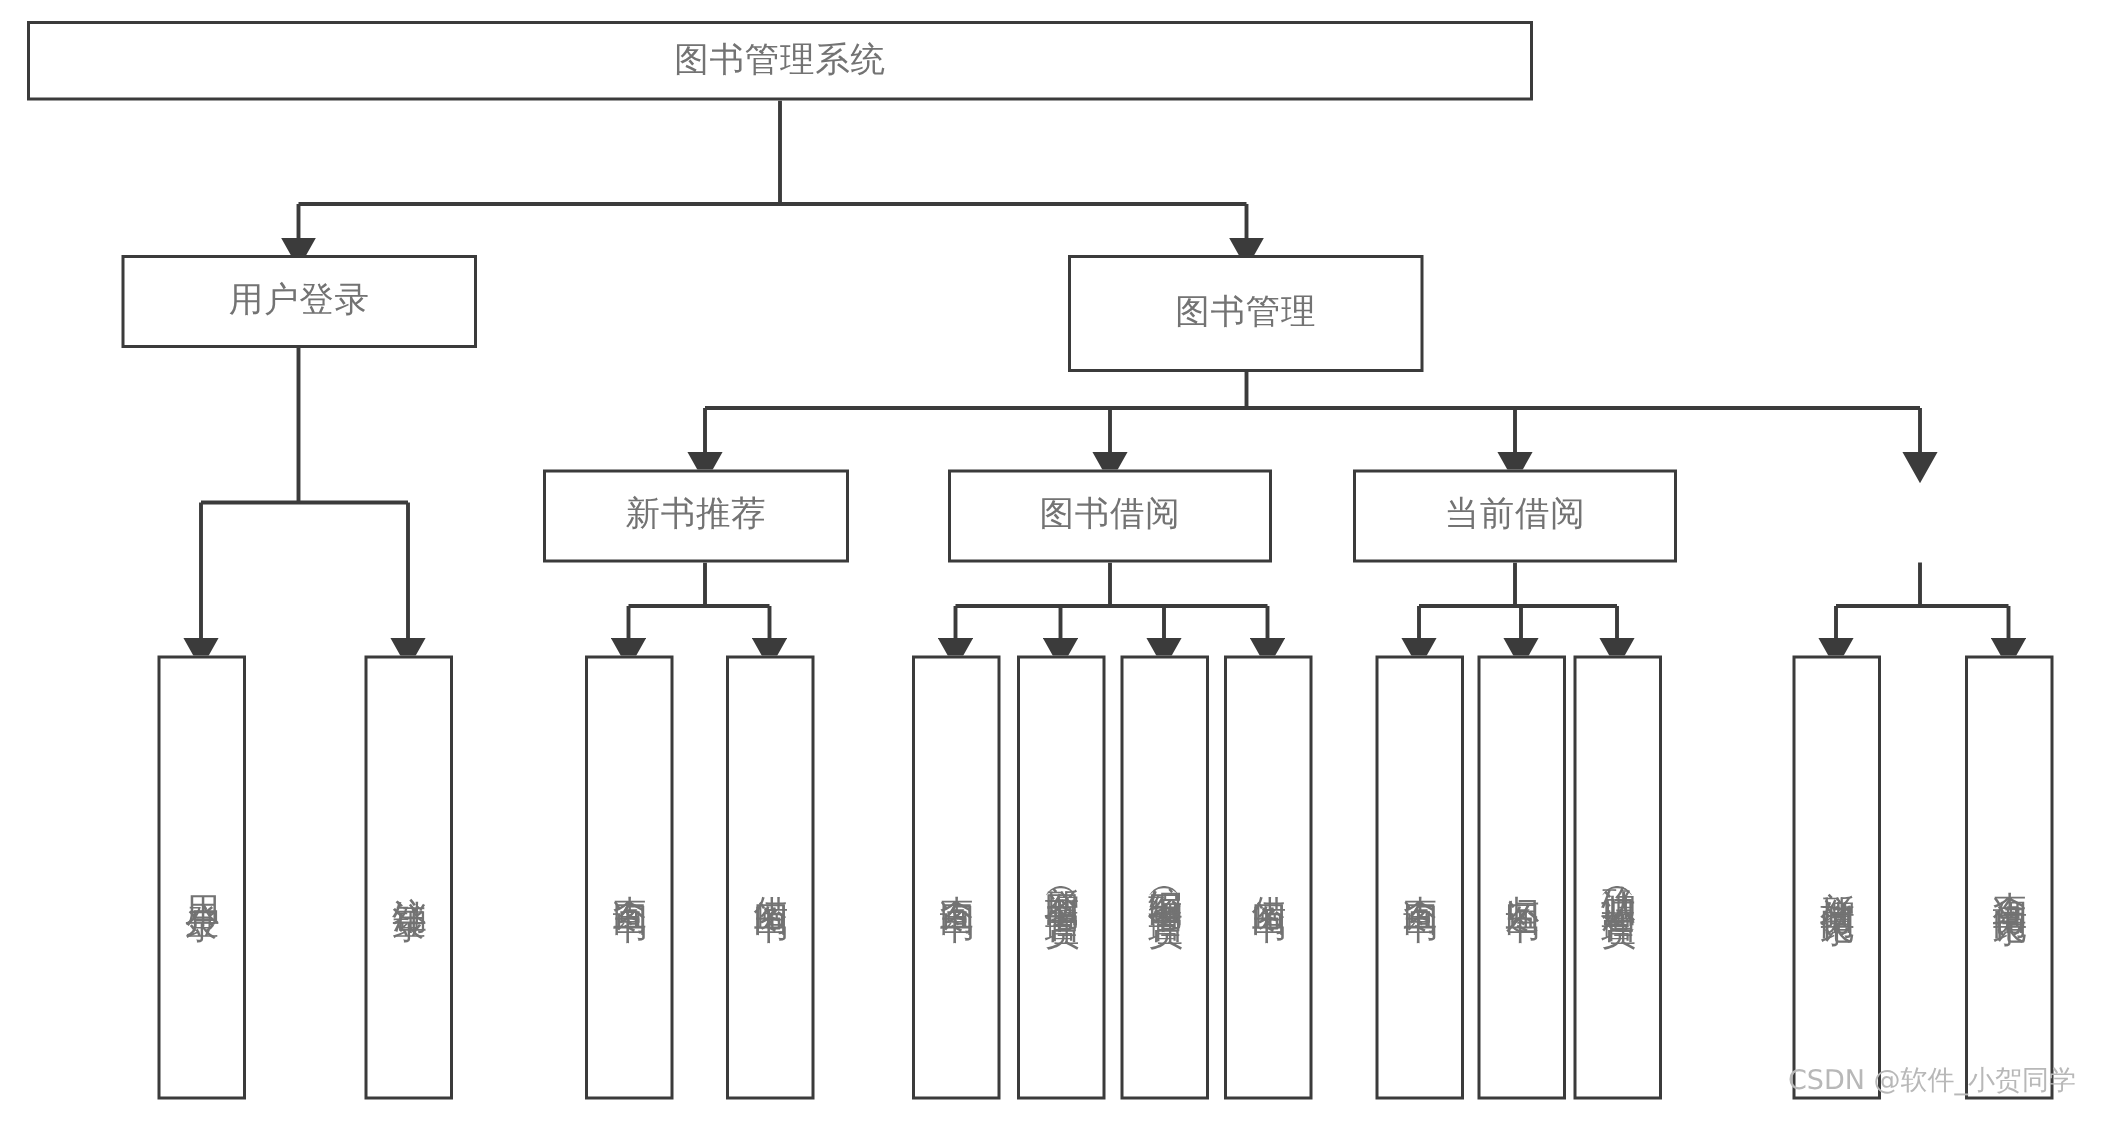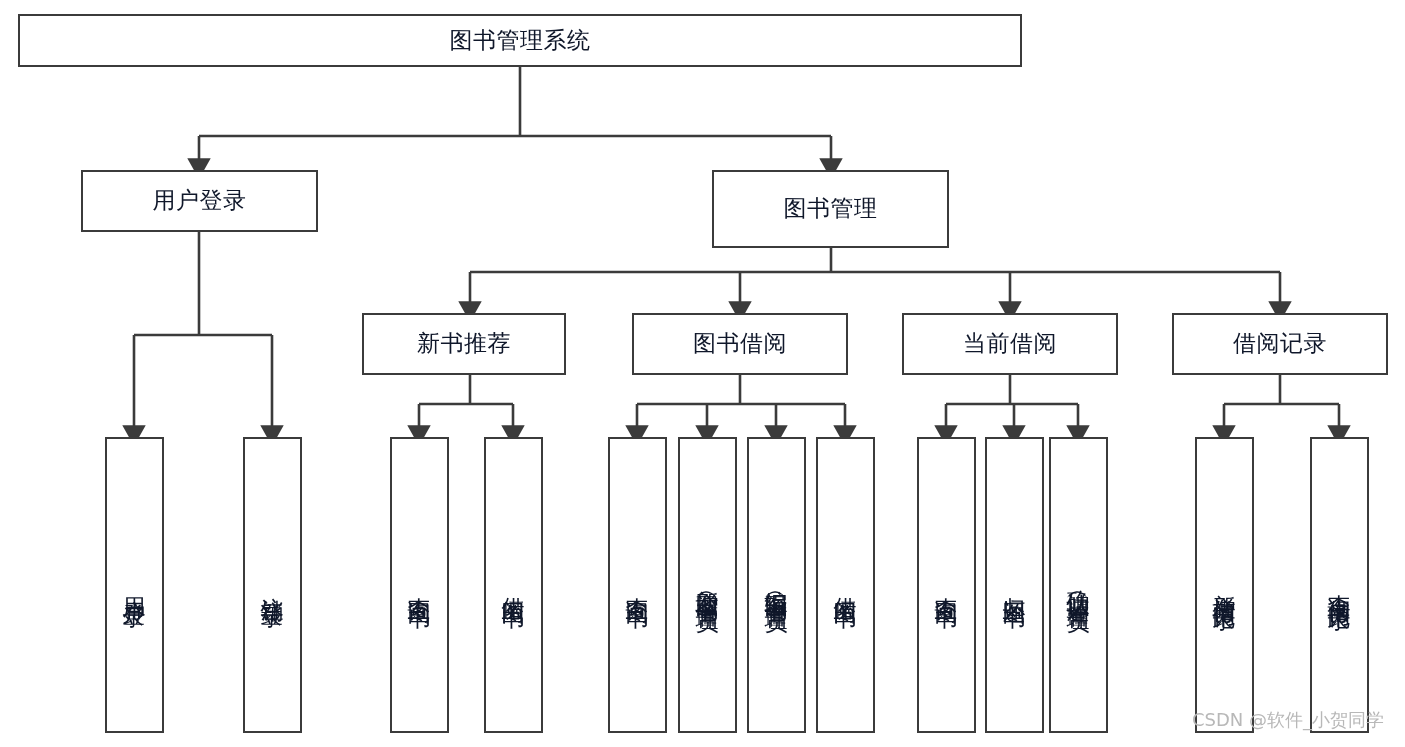--- a/index.html
+++ b/index.html
@@ -32,21 +32,21 @@
     position: absolute;
     box-sizing: border-box;
     background: #ffffff;
     border: 2.5px solid #3b3b3b;
     display: flex;
     align-items: center;
     justify-content: center;
     overflow: hidden;
   }
   .node-label {
-    color: #0f172a;
+    color: #737373;
     text-align: center;
     line-height: 1.18;
     letter-spacing: 0.5px;
     white-space: pre;
     user-select: none;
   }
   
   .node-h .node-label {
     font-size: 23px;
     writing-mode: horizontal-tb;
@@ -144,23 +144,20 @@
   </div>
 
   <div class="node-box node-h" style="left:632px; top:313px; width:216px; height:62px;">
     <span class="node-label">图书借阅</span>
   </div>
 
   <div class="node-box node-h" style="left:902px; top:313px; width:216px; height:62px;">
     <span class="node-label">当前借阅</span>
   </div>
 
-  <div class="node-box node-h" style="left:1172px; top:313px; width:216px; height:62px;">
-    <span class="node-label">借阅记录</span>
-  </div>
 
   <div class="node-box node-v" style="left:105px; top:437px; width:59px; height:296px;">
     <span class="node-label">用户登录</span>
   </div>
 
   <div class="node-box node-v" style="left:243px; top:437px; width:59px; height:296px;">
     <span class="node-label">注销登录</span>
   </div>
 
   <div class="node-box node-v" style="left:390px; top:437px; width:59px; height:296px;">

